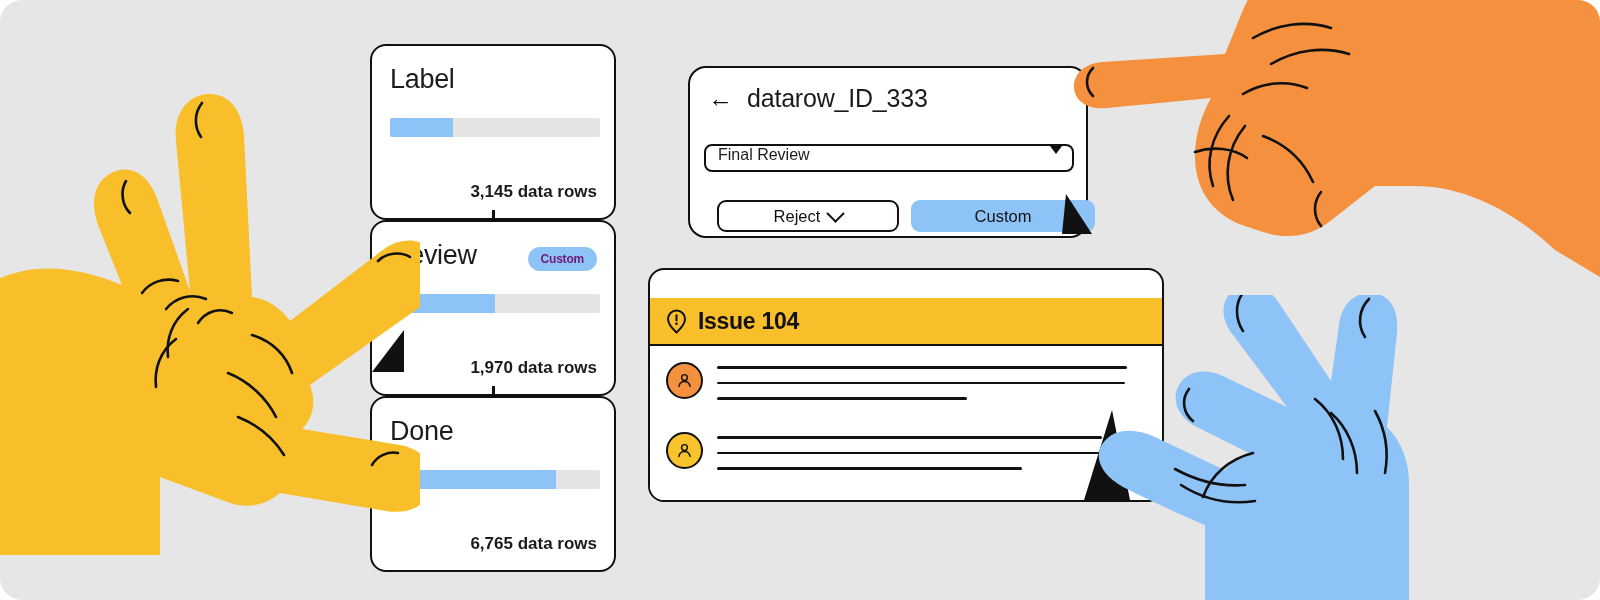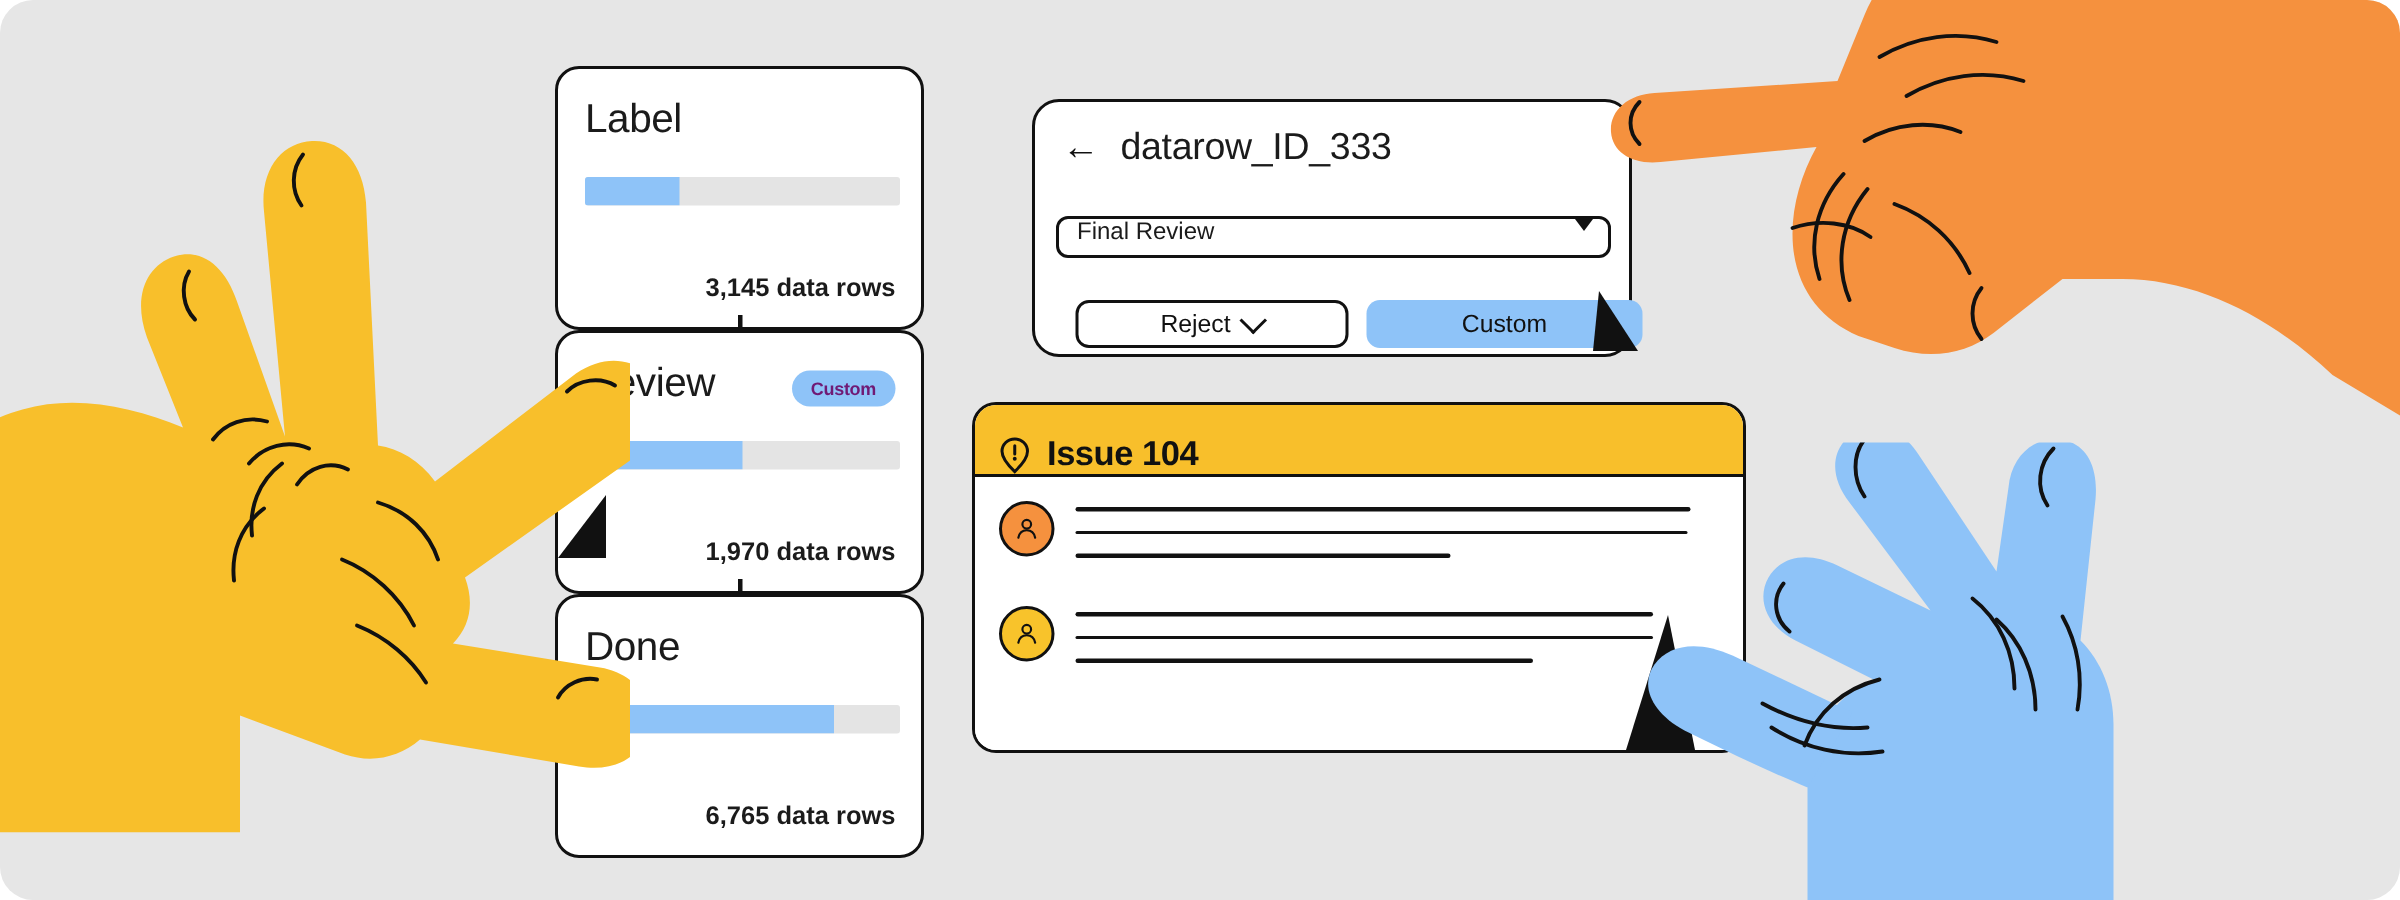--- a/index.html
+++ b/index.html
@@ -35,21 +35,21 @@
   .rp-actions{position:absolute;left:14px;top:132px;display:flex;gap:12px;padding-left:13px;}
   .btn{display:flex;align-items:center;justify-content:center;gap:9px;box-sizing:border-box;
        font-size:16.5px;color:#111;cursor:pointer;}
   .btn-outline{width:182px;height:32px;border:2.5px solid #111;border-radius:9px;background:#fff;}
   .btn-approve{width:184px;height:32px;border-radius:9px;background:#8ec3f8;border:none;}
   .chev{width:11px;height:11px;border-right:2.2px solid #111;border-bottom:2.2px solid #111;
         transform:rotate(45deg) translate(-2px,-2px);}
 
   
   #issue-card{left:648px;top:268px;width:516px;height:234px;border-radius:16px;overflow:hidden;}
-  .issue-head{height:48px;background:#f8bf2b;border-bottom:2.5px solid #111;display:flex;align-items:flex-end;gap:11px;padding-left:16px;box-sizing:border-box;}
+  .issue-head{height:48px;background:#f8bf2b;border-bottom:2.5px solid #111;display:flex;align-items:center;gap:11px;padding-left:16px;box-sizing:border-box;margin-top:28px;}
   .issue-title{font-size:23px;font-weight:700;color:#111;letter-spacing:-.3px;}
   .issue-body{position:relative;height:100%;background:#fff;}
   .comment{position:absolute;display:flex;gap:14px;left:16px;}
   .avatar{width:33px;height:33px;border-radius:50%;border:2.5px solid #111;flex:none;display:flex;align-items:center;justify-content:center;}
   .lines{display:flex;flex-direction:column;gap:13px;padding-top:4px;}
   .lines i{display:block;height:2.5px;background:#111;border-radius:2px;}
 
   
   .hand{position:absolute;pointer-events:none;}
   .fold{position:absolute;background:#111;pointer-events:none;}

